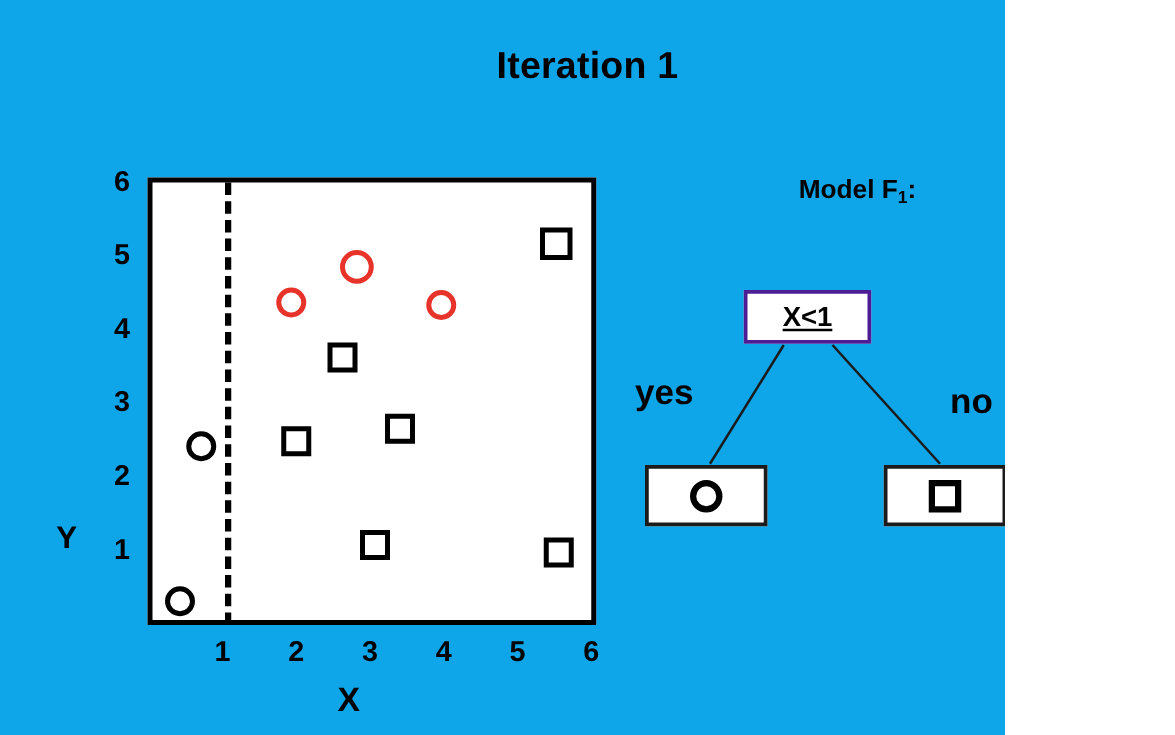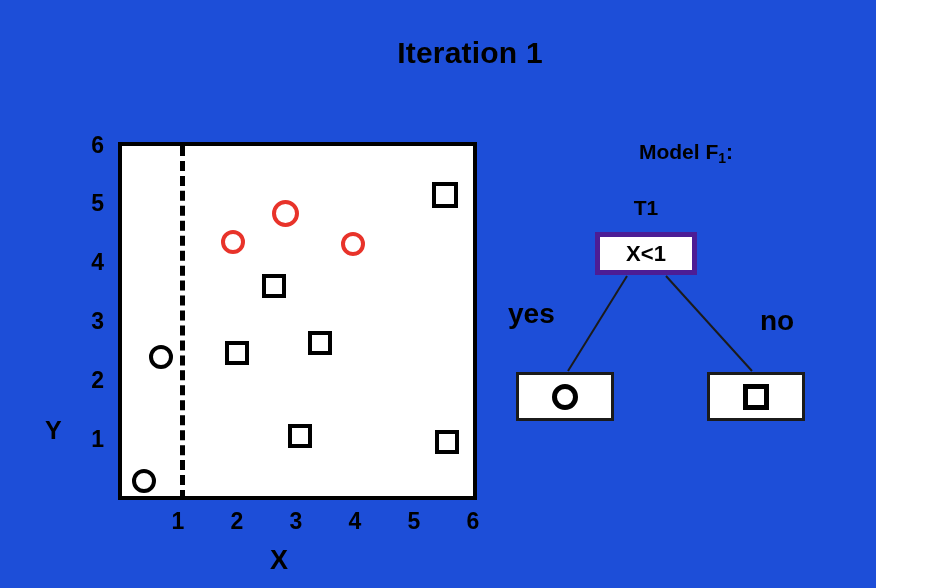--- a/index.html
+++ b/index.html
@@ -2,23 +2,23 @@
 <html><head>
 <meta charset="utf-8">
 <style>
   html, body {
     margin: 0;
     padding: 0;
     background: #ffffff;
   }
   #stage {
     position: relative;
-    width: 876px;
+    width: 804px;
     height: 588px;
-    background: #1d4ed8;
+    background: #0ea5e9;
     font-family: "Liberation Sans", sans-serif;
     color: #000000;
     overflow: hidden;
   }
 
   
   #title {
     position: absolute;
     left: 0;
     top: 36px;
@@ -136,28 +136,29 @@
     text-align: center;
     font-size: 21px;
     font-weight: bold;
   }
   #root-box {
     position: absolute;
     left: 105px;
     top: 112px;
     width: 102px;
     height: 43px;
-    border: 5px solid #4c1d95;
+    border: 3px solid #4c1d95;
     box-sizing: border-box;
     display: flex;
     align-items: center;
     justify-content: center;
     font-size: 22px;
     font-weight: bold;
     background: #ffffff;
+    text-decoration: underline;
   }
   #edges { position: absolute; left: 0; top: 0; }
   .leaf-box {
     position: absolute;
     width: 98px;
     height: 49px;
     border: 3px solid #1b1b1b;
     box-sizing: border-box;
     display: flex;
     align-items: center;
@@ -230,21 +231,20 @@
     <div class="xtick" style="left:399px; top:390px;">5</div>
     <div class="xtick" style="left:458px; top:390px;">6</div>
 
     <div id="xlabel">X</div>
   </div>
 
   <div id="tree-area">
 
     <div id="model-label"><span>Model F</span><sub>1</sub><span>:</span></div>
 
-    <div id="t1-label">T1</div>
 
     <svg id="edges" width="450" height="330">
       <line x1="137" y1="156" x2="78" y2="251" stroke="#1b1b1b" stroke-width="2"></line>
       <line x1="176" y1="156" x2="262" y2="251" stroke="#1b1b1b" stroke-width="2"></line>
     </svg>
 
     <div id="root-box">X&lt;1</div>
 
     <div class="edge-label" id="label-yes">yes</div>
     <div class="edge-label" id="label-no">no</div>

